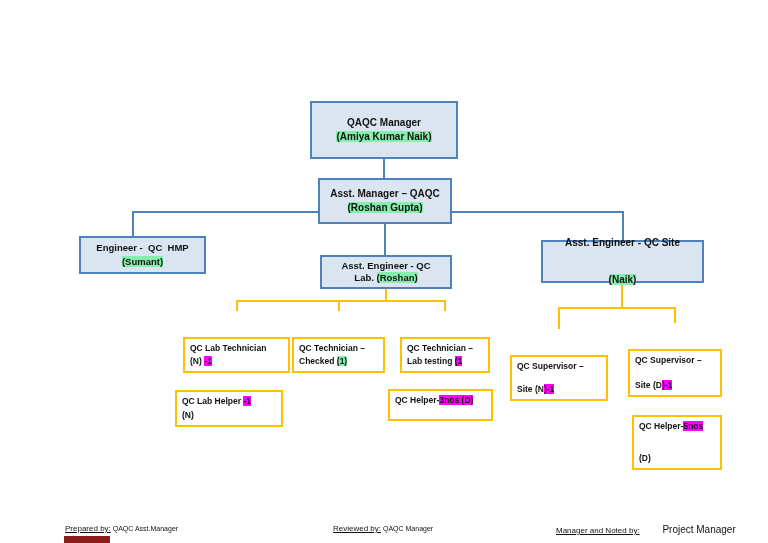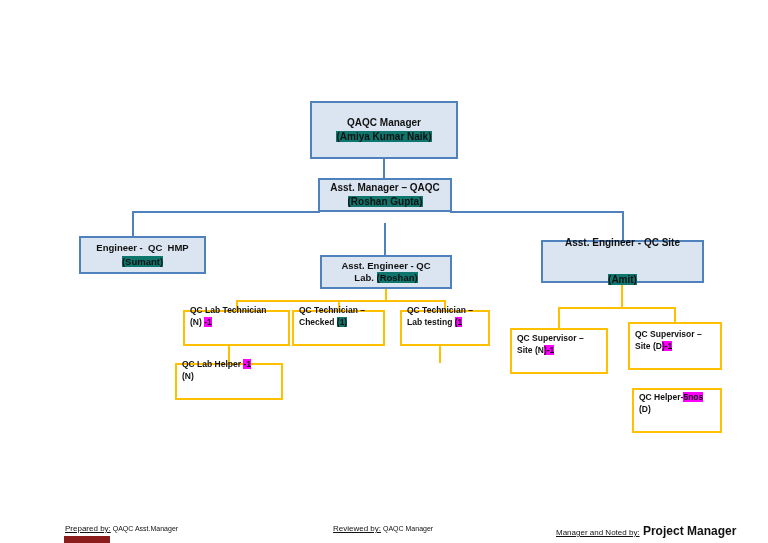--- a/index.html
+++ b/index.html
@@ -33,41 +33,42 @@
     align-items: center;
     justify-content: center;
     text-align: center;
     font-size: 10px;
     line-height: 1.45;
   }
   .node-gold {
     background: #ffffff;
     border: 2px solid #ffc000;
     align-items: flex-start;
-    justify-content: flex-end;
+    justify-content: space-between;
     text-align: left;
     font-size: 8.5px;
     line-height: 1.35;
-    padding: 16px 5px;
+    padding: 4px 5px;
+    margin-top: 27px;
   }
-  .hl-y { background: #0f766e; }
+  .hl-y { background: #86efac; }
   .hl-m { background: #ff00ff; }
   .footer-item {
     position: absolute;
     z-index: 1;
     font-size: 8px;
     color: #111;
     white-space: nowrap;
   }
   .footer-item .lbl {
     font-weight: normal;
     text-decoration: underline;
   }
   .footer-item .val { font-size: 7px; }
-  .footer-item .val-bold { font-size: 12px; font-weight: bold; }
+  .footer-item .val-bold { font-size: 10px; font-weight: normal; margin-left: 20px; }
   .corner-bar {
     position: absolute;
     left: 64px; top: 536px;
     width: 46px; height: 7px;
     background: #8b1d1d;
     z-index: 1;
   }
 </style>
 </head>
 <body>
@@ -98,38 +99,38 @@
       <line x1="559" y1="307" x2="559" y2="329"></line>
       <line x1="675" y1="307" x2="675" y2="323"></line>
     </g>
   </svg>
 
   <div class="node node-blue" style="left:310px; top:101px; width:148px; height:58px;">
     <div class="l">QAQC Manager</div>
     <div class="l"><span class="hl-y">(Amiya Kumar Naik)</span></div>
   </div>
 
-  <div class="node node-blue" style="left:318px; top:178px; width:134px; height:34px;">
+  <div class="node node-blue" style="left:318px; top:178px; width:134px; height:46px;">
     <div class="l">Asst. Manager – QAQC</div>
     <div class="l"><span class="hl-y">(Roshan Gupta)</span></div>
   </div>
 
   <div class="node node-blue" style="left:320px; top:255px; width:132px; height:34px; font-size:9.5px; line-height:1.3;">
     <div class="l">Asst. Engineer - QC</div>
     <div class="l"><span>Lab. </span><span class="hl-y">(Roshan)</span></div>
   </div>
 
   <div class="node node-blue" style="left:79px; top:236px; width:127px; height:38px; font-size:9.5px;">
     <div class="l">Engineer -  QC  HMP</div>
     <div class="l"><span class="hl-y">(Sumant)</span></div>
   </div>
 
   <div class="node node-blue" style="left:541px; top:240px; width:163px; height:43px;gap:23px;">
     <div class="l">Asst. Engineer - QC Site</div>
-    <div class="l"><span class="hl-y">(Amit)</span></div>
+    <div class="l"><span class="hl-y">(Naik)</span></div>
   </div>
 
   <div class="node node-gold" style="left:183px; top:310px; width:107px; height:36px;">
     <div class="l">QC Lab Technician</div>
     <div class="l"><span>(N) </span><span class="hl-m">-1</span></div>
   </div>
 
   <div class="node node-gold" style="left:292px; top:310px; width:93px; height:36px;">
     <div class="l">QC Technician –</div>
     <div class="l"><span>Checked </span><span class="hl-y">(1)</span></div>
@@ -138,32 +139,35 @@
   <div class="node node-gold" style="left:400px; top:310px; width:90px; height:36px;">
     <div class="l">QC Technician –</div>
     <div class="l"><span>Lab testing </span><span class="hl-m">(1</span></div>
   </div>
 
   <div class="node node-gold" style="left:175px; top:363px; width:108px; height:37px;">
     <div class="l"><span>QC Lab Helper </span><span class="hl-m">-1</span></div>
     <div class="l">(N)</div>
   </div>
 
+  <div class="node node-gold" style="left:388px; top:362px; width:105px; height:32px;">
+    <div class="l"><span>QC Helper-</span><span class="hl-m">3nos (D)</span></div>
+  </div>
 
   <div class="node node-gold" style="left:510px; top:328px; width:98px; height:46px;">
     <div class="l">QC Supervisor –</div>
     <div class="l"><span>Site (N</span><span class="hl-m">)-1</span></div>
   </div>
 
   <div class="node node-gold" style="left:628px; top:322px; width:94px; height:48px;">
     <div class="l">QC Supervisor –</div>
     <div class="l"><span>Site (D</span><span class="hl-m">)-1</span></div>
   </div>
 
-  <div class="node node-gold" style="left:632px; top:388px; width:90px; height:45px;">
+  <div class="node node-gold" style="left:632px; top:388px; width:90px; height:55px;">
     <div class="l"><span>QC Helper-</span><span class="hl-m">5nos</span></div>
     <div class="l">(D)</div>
   </div>
 
   <div class="footer-item" style="left:65px; top:524px;">
     <span class="lbl">Prepared by:</span><span class="val"> QAQC Asst.Manager</span>
   </div>
   <div class="footer-item" style="left:333px; top:524px;">
     <span class="lbl">Reviewed by:</span><span class="val"> QAQC Manager</span>
   </div>

